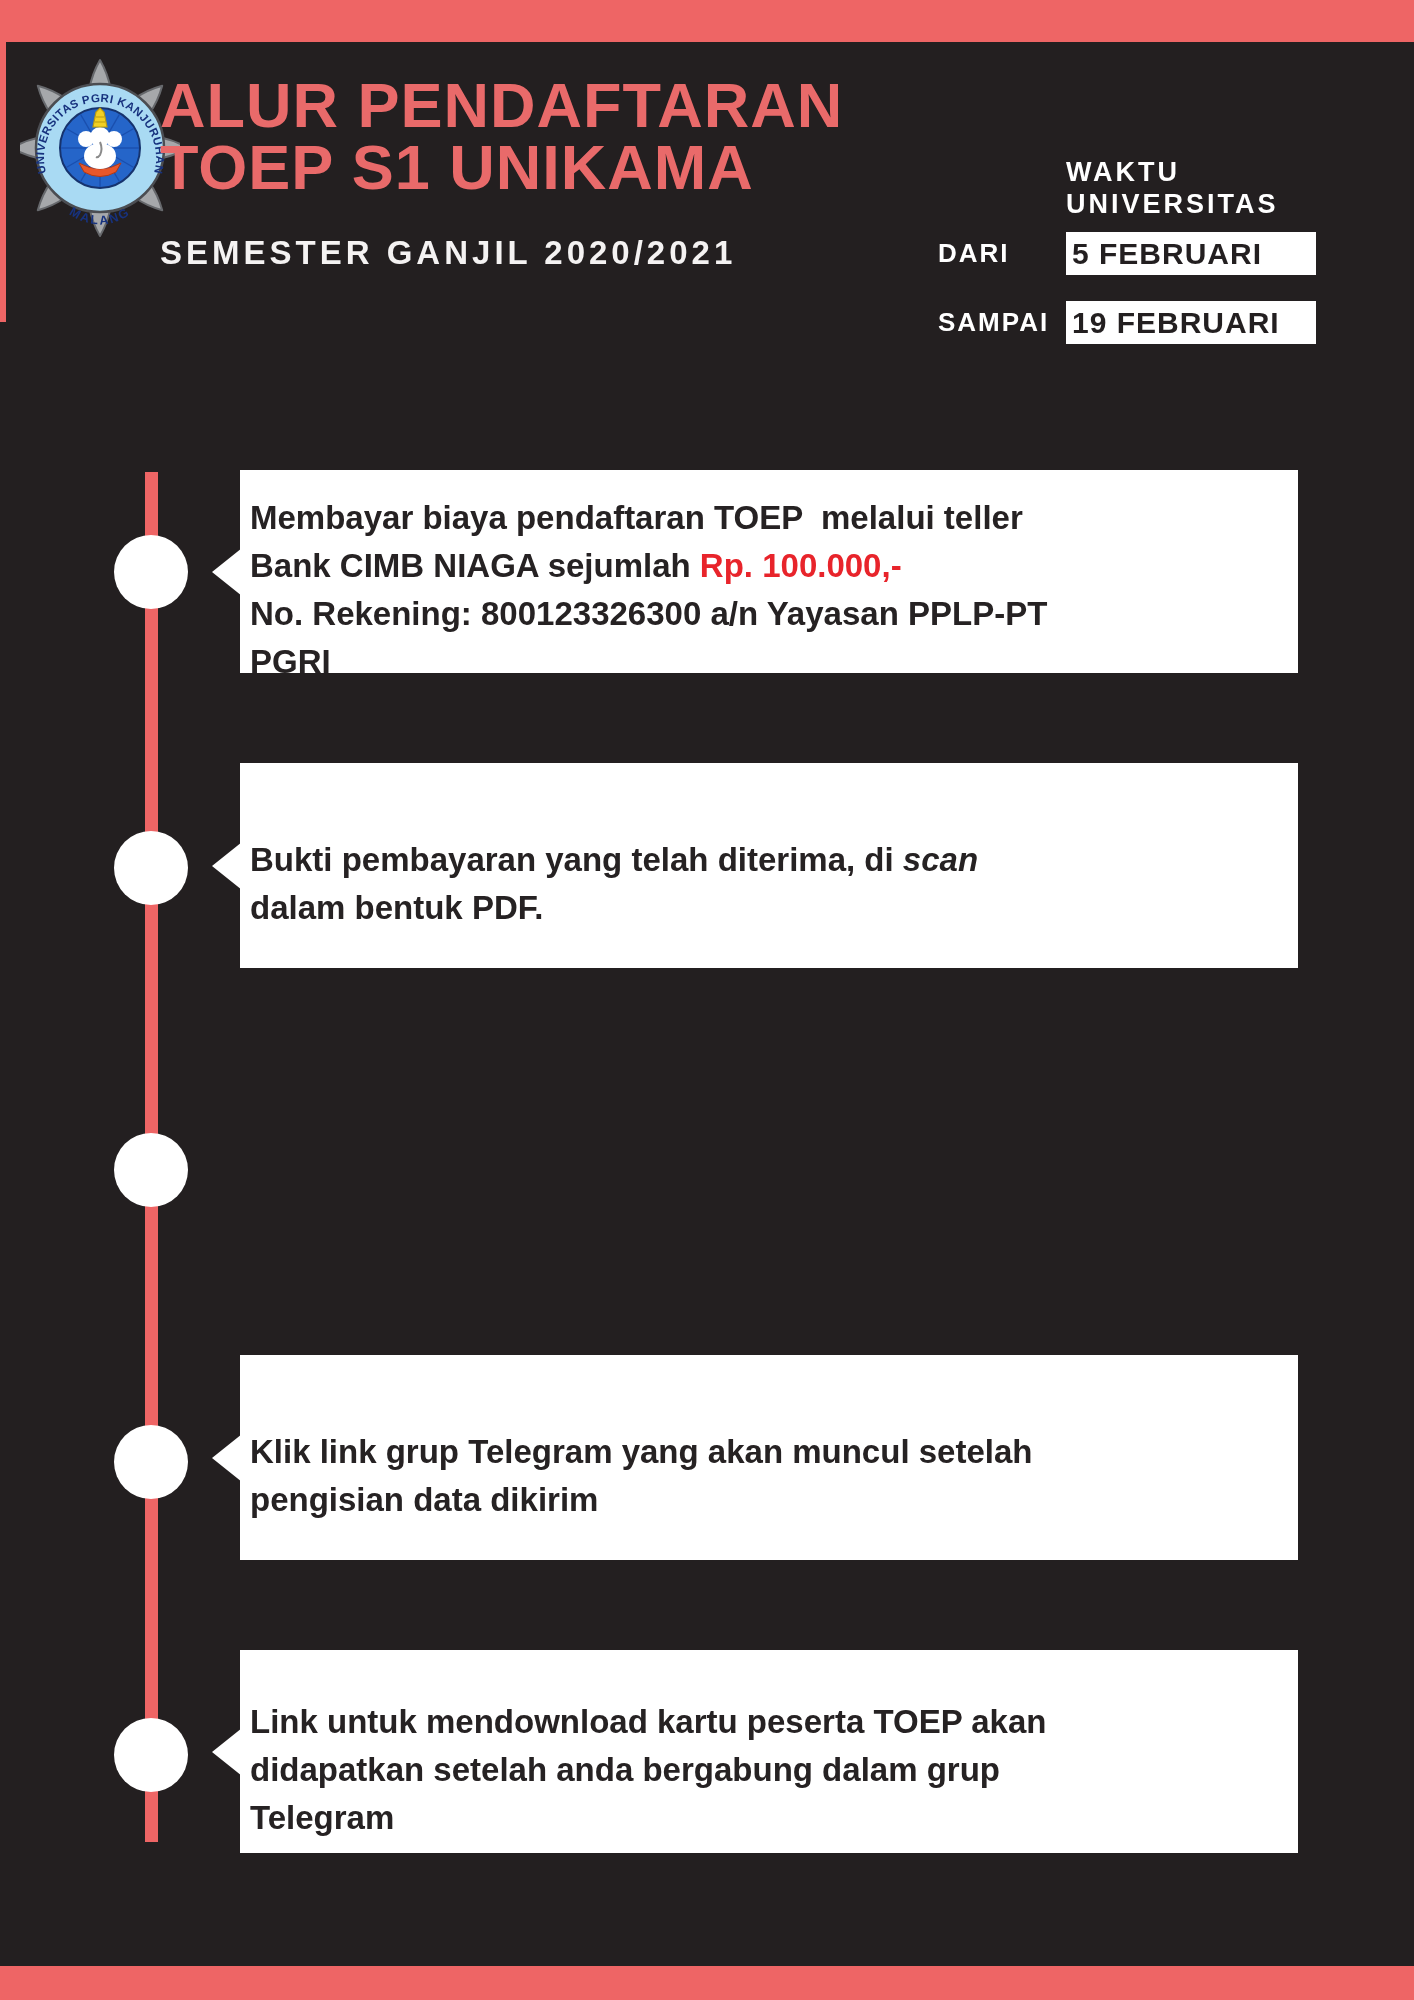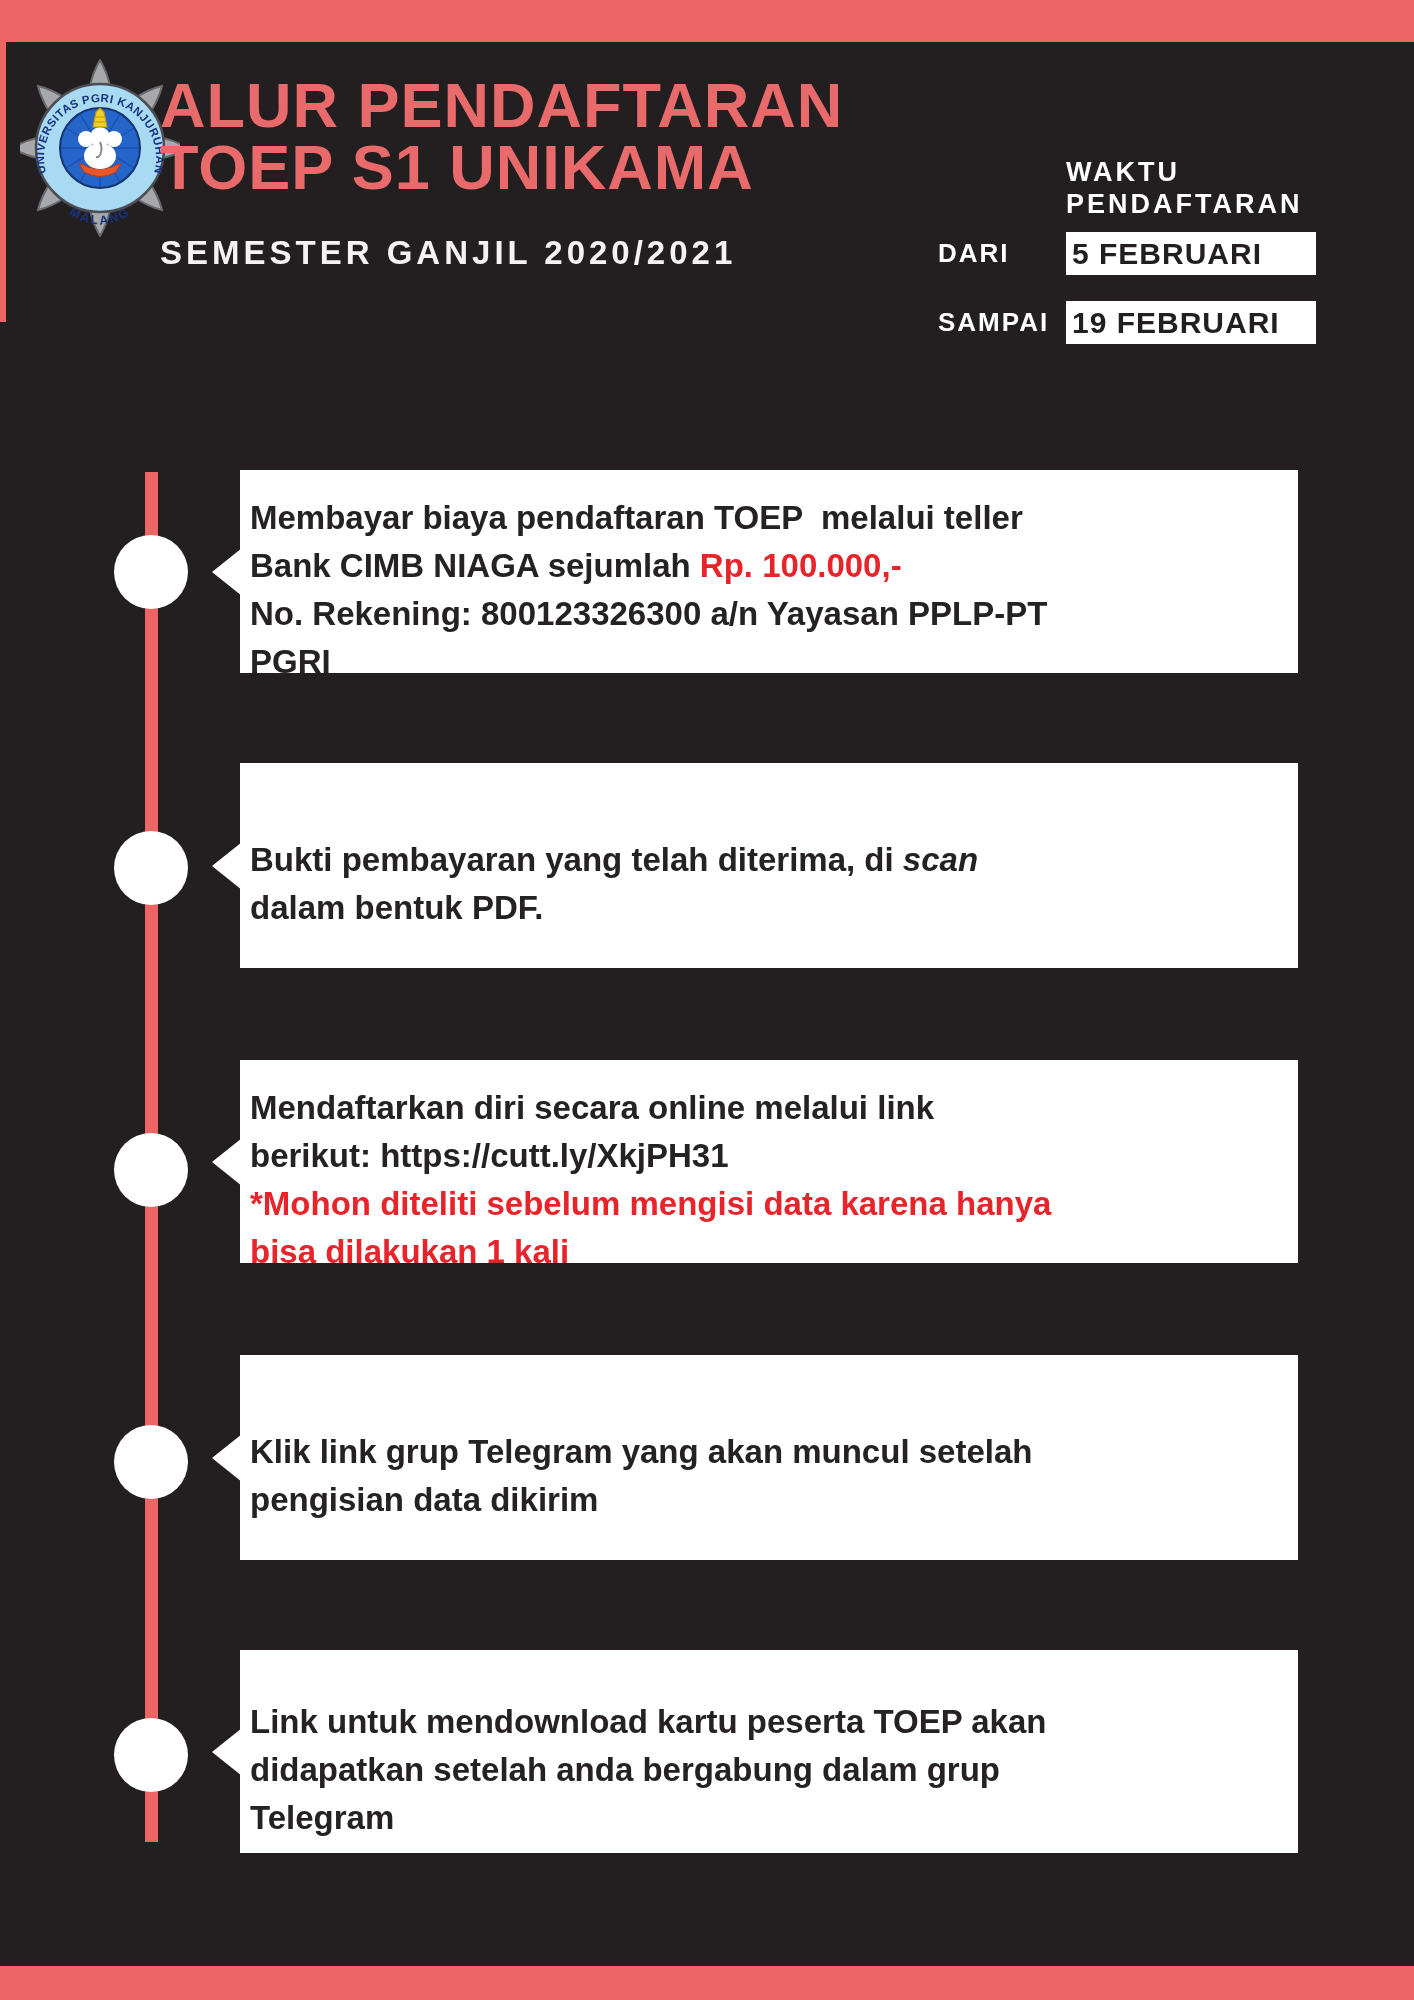--- a/index.html
+++ b/index.html
@@ -144,21 +144,21 @@
   </svg>
 
   <div class="title-block">
     <div class="title-line">ALUR PENDAFTARAN</div>
     <div class="title-line">TOEP S1 UNIKAMA</div>
     <div class="subtitle">SEMESTER GANJIL 2020/2021</div>
   </div>
 
   <div class="schedule-heading">
     <div>WAKTU</div>
-    <div>PENDAFTARAN</div>
+    <div>UNIVERSITAS</div>
   </div>
   <div class="schedule-row row-from">
     <div class="schedule-label">DARI</div>
     <div class="date-box">
       <span class="date-text">5 FEBRUARI</span>
     </div>
   </div>
   <div class="schedule-row row-to">
     <div class="schedule-label">SAMPAI</div>
     <div class="date-box">
@@ -176,26 +176,20 @@
   <div class="step-box" style="top:470px;height:203px">
     <div class="step-text"><span>Membayar biaya pendaftaran TOEP  melalui teller
 Bank CIMB NIAGA sejumlah </span><span class="seg-red">Rp. 100.000,-</span><span>
 No. Rekening: 800123326300 a/n Yayasan PPLP-PT
 PGRI</span></div>
   </div>
   <div class="step-box" style="top:763px;height:205px">
     <div class="step-text"><span>Bukti pembayaran yang telah diterima, di </span><span class="seg-italic">scan</span><span>
 dalam bentuk PDF.</span></div>
   </div>
-  <div class="step-box" style="top:1060px;height:203px">
-    <div class="step-text"><span>Mendaftarkan diri secara online melalui link
-berikut: https://cutt.ly/XkjPH31
-</span><span class="seg-red">*Mohon diteliti sebelum mengisi data karena hanya
-bisa dilakukan 1 kali</span></div>
-  </div>
   <div class="step-box" style="top:1355px;height:205px">
     <div class="step-text"><span>Klik link grup Telegram yang akan muncul setelah
 pengisian data dikirim</span></div>
   </div>
   <div class="step-box" style="top:1650px;height:203px">
     <div class="step-text"><span>Link untuk mendownload kartu peserta TOEP akan
 didapatkan setelah anda bergabung dalam grup
 Telegram</span></div>
   </div>
 

